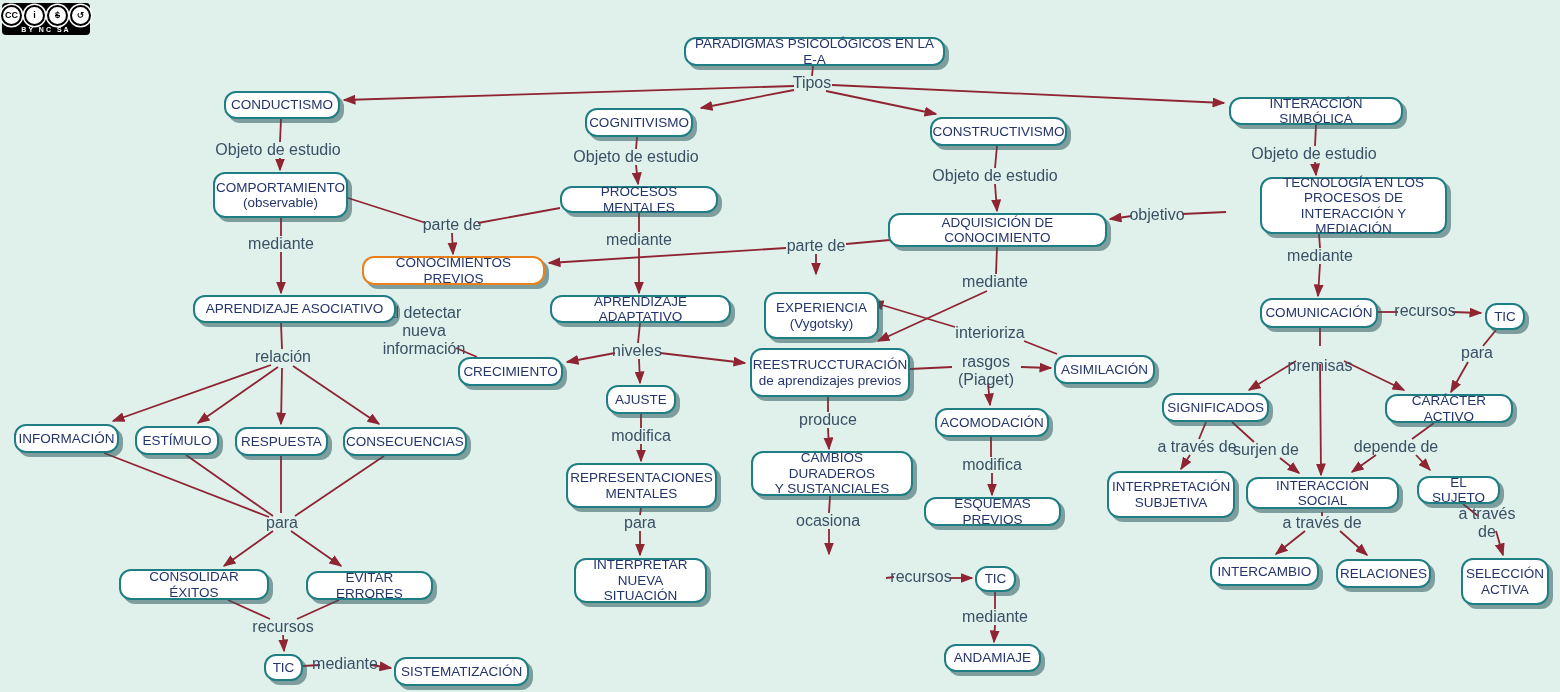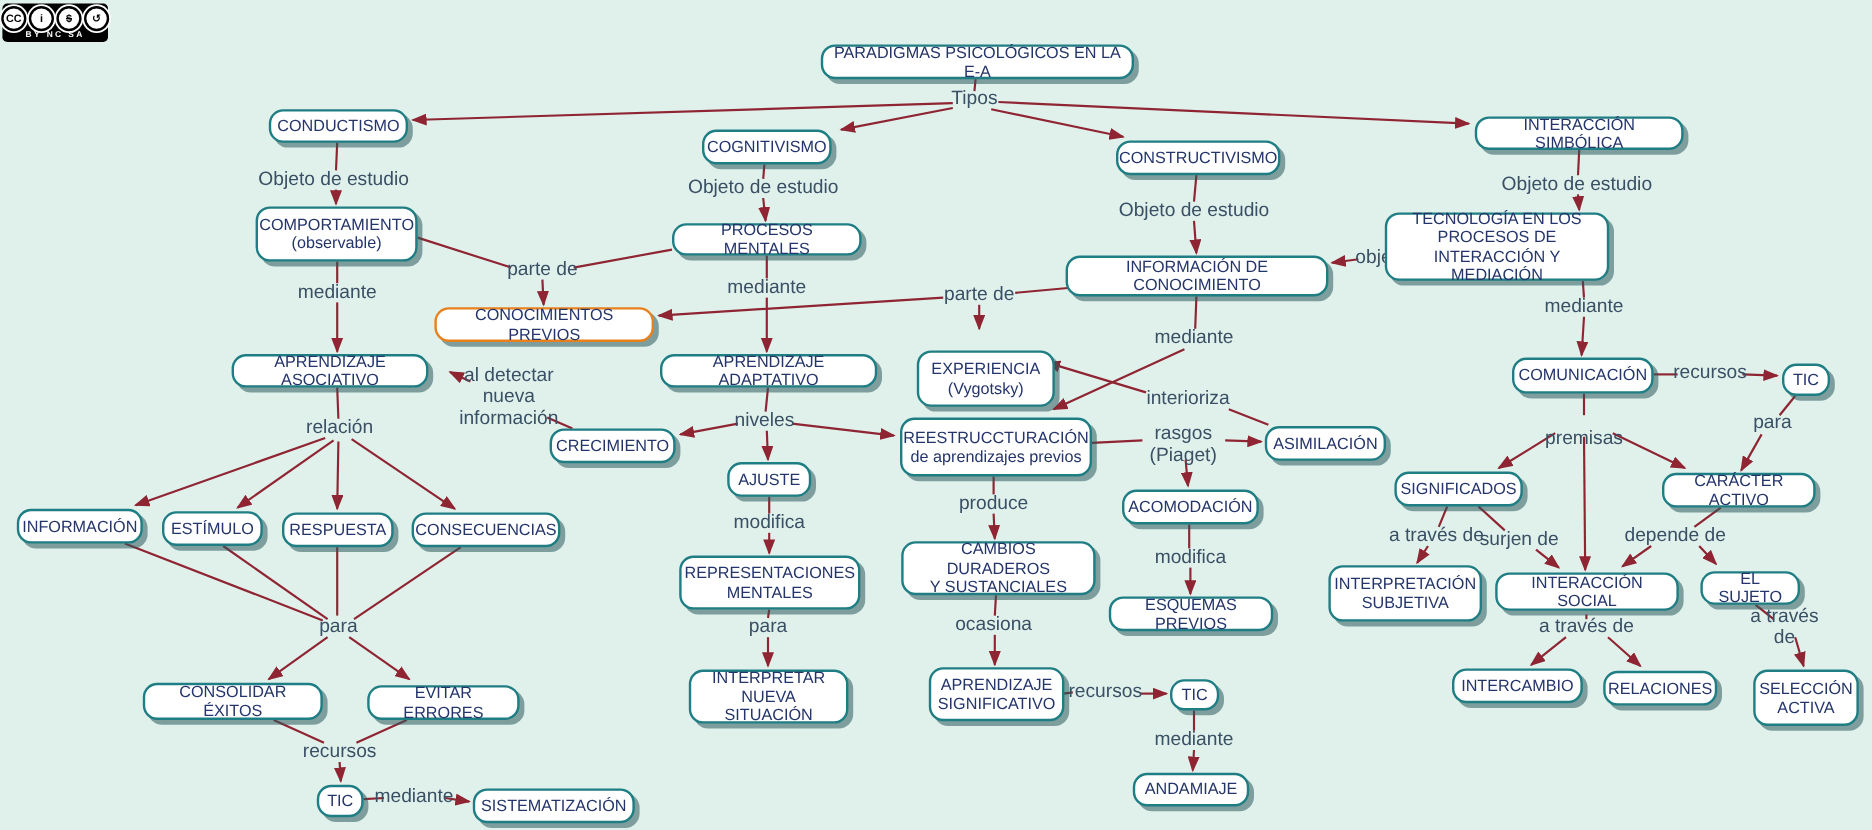--- a/index.html
+++ b/index.html
@@ -162,25 +162,25 @@
   </div>
 <div class="node" style="left: 684px; top: 37px; width: 261px; height: 29px;">PARADIGMAS PSICOLÓGICOS EN LA E-A</div>
     <div class="node" style="left: 224px; top: 91px; width: 116px; height: 28px;">CONDUCTISMO</div>
     <div class="node" style="left: 585px; top: 108px; width: 108px; height: 29px;">COGNITIVISMO</div>
     <div class="node" style="left: 930px; top: 117px; width: 137px; height: 29px;">CONSTRUCTIVISMO</div>
     <div class="node" style="left: 1229px; top: 97px; width: 174px; height: 28px;">INTERACCIÓN SIMBÓLICA</div>
     <div class="node" style="left: 213px; top: 172px; width: 135px; height: 46px;">COMPORTAMIENTO
 (observable)</div>
     <div class="node" style="left: 560px; top: 186px; width: 158px; height: 27px;">PROCESOS MENTALES</div>
     <div class="node highlight" style="left: 362px; top: 256px; width: 183px; height: 29px;">CONOCIMIENTOS PREVIOS</div>
-    <div class="node" style="left: 888px; top: 213px; width: 219px; height: 34px;">INFORMACIÓN DE CONOCIMIENTO</div>
-    <div class="node" style="left: 1154px; top: 177px; width: 187px; height: 57px;">TECNOLOGÍA EN LOS
+    <div class="node" style="left: 888px; top: 213px; width: 219px; height: 34px;">ADQUISICIÓN DE CONOCIMIENTO</div>
+    <div class="node" style="left: 1260px; top: 177px; width: 187px; height: 57px;">TECNOLOGÍA EN LOS
 PROCESOS DE
 INTERACCIÓN Y MEDIACIÓN</div>
-    <div class="node" style="left: 193px; top: 295px; width: 164px; height: 28px;">APRENDIZAJE ASOCIATIVO</div>
+    <div class="node" style="left: 193px; top: 295px; width: 203px; height: 28px;">APRENDIZAJE ASOCIATIVO</div>
     <div class="node" style="left: 550px; top: 295px; width: 181px; height: 28px;">APRENDIZAJE ADAPTATIVO</div>
     <div class="node" style="left: 764px; top: 292px; width: 115px; height: 47px;">EXPERIENCIA
 (Vygotsky)</div>
     <div class="node" style="left: 1260px; top: 298px; width: 118px; height: 30px;">COMUNICACIÓN</div>
     <div class="node" style="left: 1485px; top: 303px; width: 40px; height: 27px;">TIC</div>
     <div class="node" style="left: 458px; top: 357px; width: 105px; height: 29px;">CRECIMIENTO</div>
     <div class="node" style="left: 606px; top: 385px; width: 70px; height: 29px;">AJUSTE</div>
     <div class="node" style="left: 750px; top: 348px; width: 160px; height: 49px;">REESTRUCCTURACIÓN
 de aprendizajes previos</div>
     <div class="node" style="left: 1054px; top: 355px; width: 101px; height: 29px;">ASIMILACIÓN</div>
@@ -195,22 +195,20 @@
 MENTALES</div>
     <div class="node" style="left: 751px; top: 451px; width: 162px; height: 45px;">CAMBIOS DURADEROS
 Y SUSTANCIALES</div>
     <div class="node" style="left: 924px; top: 497px; width: 137px; height: 29px;">ESQUEMAS PREVIOS</div>
     <div class="node" style="left: 1107px; top: 471px; width: 128px; height: 47px;">INTERPRETACIÓN
 SUBJETIVA</div>
     <div class="node" style="left: 1246px; top: 477px; width: 153px; height: 32px;">INTERACCIÓN SOCIAL</div>
     <div class="node" style="left: 1417px; top: 476px; width: 83px; height: 28px;">EL SUJETO</div>
     <div class="node" style="left: 574px; top: 558px; width: 133px; height: 45px;">INTERPRETAR
 NUEVA SITUACIÓN</div>
-    <div class="node" style="left: 774px; top: 556px; width: 113px; height: 45px;">APRENDIZAJE
-SIGNIFICATIVO</div>
     <div class="node" style="left: 975px; top: 566px; width: 41px; height: 26px;">TIC</div>
     <div class="node" style="left: 944px; top: 644px; width: 97px; height: 28px;">ANDAMIAJE</div>
     <div class="node" style="left: 1210px; top: 557px; width: 109px; height: 29px;">INTERCAMBIO</div>
     <div class="node" style="left: 1336px; top: 559px; width: 95px; height: 29px;">RELACIONES</div>
     <div class="node" style="left: 1461px; top: 558px; width: 88px; height: 47px;">SELECCIÓN
 ACTIVA</div>
     <div class="node" style="left: 119px; top: 569px; width: 150px; height: 31px;">CONSOLIDAR ÉXITOS</div>
     <div class="node" style="left: 306px; top: 571px; width: 127px; height: 29px;">EVITAR ERRORES</div>
     <div class="node" style="left: 264px; top: 654px; width: 39px; height: 27px;">TIC</div>
     <div class="node" style="left: 394px; top: 657px; width: 135px; height: 29px;">SISTEMATIZACIÓN</div>

